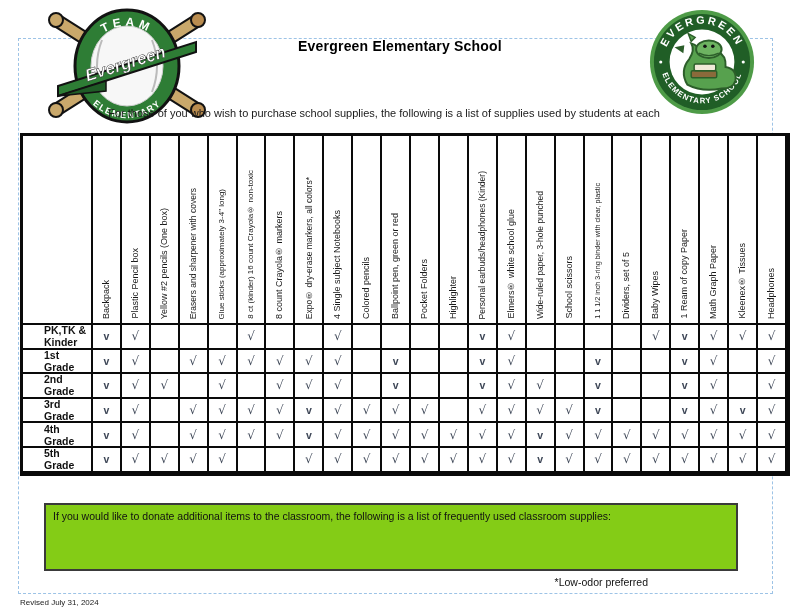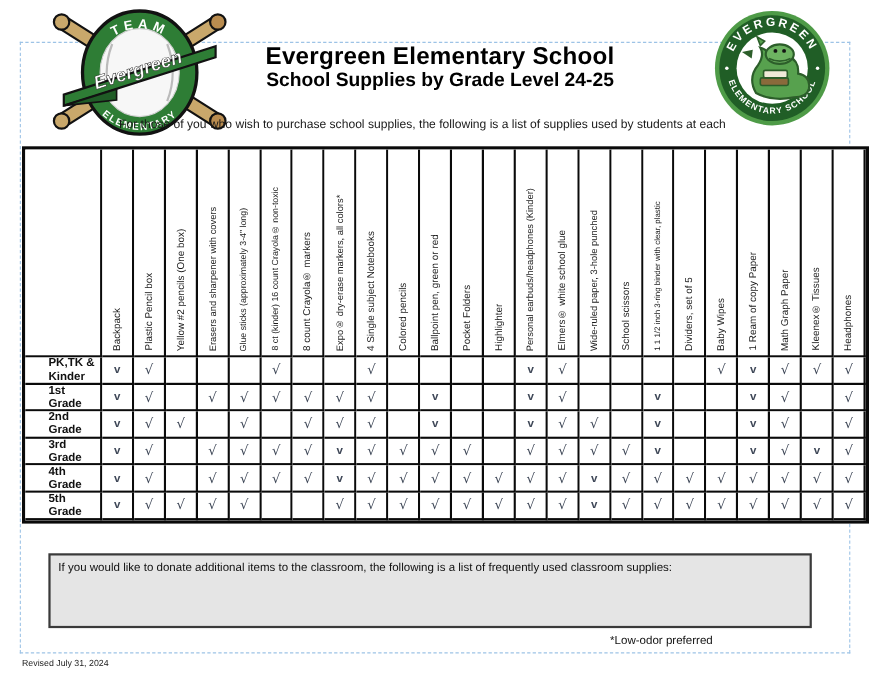--- a/index.html
+++ b/index.html
@@ -3,21 +3,21 @@
 <meta charset="utf-8">
 <style>
   html,body{margin:0;padding:0;background:#fff;}
   .page{position:relative;width:800px;height:613px;background:#fff;overflow:hidden;
         font-family:"Liberation Sans",sans-serif;color:#000;}
   .dashed-frame{position:absolute;left:18px;top:38px;width:753px;height:554px;
         border:1px dashed #9dc3e6;pointer-events:none;}
   .logo-left{position:absolute;left:36px;top:4px;width:182px;height:124px;}
   .logo-right{position:absolute;left:648px;top:8px;width:108px;height:108px;}
   .title{position:absolute;left:0;top:38px;width:800px;text-align:center;
-        font-size:22px;font-weight:bold;letter-spacing:.2px;}
+        font-size:14px;font-weight:bold;letter-spacing:.2px;}
   .subtitle{position:absolute;left:0;top:62px;width:800px;text-align:center;
         font-size:17.5px;font-weight:bold;}
   .intro{position:absolute;left:0;top:107px;width:768px;text-align:center;
         font-size:11px;color:#1a1a1a;}
   
   #supply-table{position:absolute;left:20px;top:133px;width:770px;
         display:grid;grid-template-columns:70px repeat(24,1fr);
         grid-template-rows:189px repeat(6,24.6px);
         border:3px solid #0a0a0a;background:#fff;box-sizing:border-box;}
   .st-cell{border-right:2px solid #0a0a0a;border-bottom:2px solid #0a0a0a;
@@ -26,21 +26,21 @@
   .st-colhead{display:flex;justify-content:center;align-items:flex-end;}
   .vert{writing-mode:vertical-rl;transform:rotate(180deg);white-space:nowrap;
         padding-top:4px;color:#1a1a1a;line-height:1;}
   .st-rowlabel{display:flex;align-items:center;padding-left:21px;
         font-size:10.5px;font-weight:700;color:#111;}
   .st-mark{display:flex;align-items:center;justify-content:center;}
   .mark-r{font-family:"DejaVu Sans",sans-serif;font-size:12px;color:#3e4757;}
   .mark-v{font-size:10.5px;font-weight:600;color:#3e4757;}
   
   .donate-box{position:absolute;left:44px;top:503px;width:694px;height:68px;
-        border:2px solid #3a3a3a;box-sizing:border-box;background:#e5e5e5;}
+        border:2px solid #3a3a3a;box-sizing:border-box;background:#84cc16;}
   .donate-intro{padding:5px 0 0 7px;font-size:10.5px;color:#111;}
   .donate-row{display:flex;justify-content:space-between;font-size:10.5px;color:#111;}
   .donate-row-1{margin-top:6px;padding:0 16px 0 74px;}
   .donate-row-2{margin-top:8px;padding:0 6px 0 24px;}
   .footnote{position:absolute;left:0;top:576px;width:648px;text-align:right;
         font-size:10.5px;color:#111;}
   .revised{position:absolute;left:20px;top:598px;font-size:8px;color:#222;}
 </style>
 </head>
 <body>
@@ -111,21 +111,20 @@
       <ellipse cx="62" cy="42" rx="13" ry="9" fill="#6db361" stroke="#2c5e2a" stroke-width="2"></ellipse>
       <circle cx="58" cy="39" r="1.8" fill="#121212"></circle>
       <circle cx="66" cy="39" r="1.8" fill="#121212"></circle>
       <path d="M 52,46 q 10,5 20,0" fill="none" stroke="#2c5e2a" stroke-width="1.5"></path>
       <rect x="44" y="64" width="26" height="7" rx="1.5" fill="#8a6a3b" stroke="#2c5e2a" stroke-width="1.5"></rect>
       <rect x="47" y="57" width="22" height="7" rx="1.5" fill="#f0ead8" stroke="#2c5e2a" stroke-width="1.5"></rect>
     </g>
   </svg>
 
   <div class="title">Evergreen Elementary School</div>
-  <div class="subtitle">School Supplies by Grade Level 24-25</div>
   <div class="intro">For those of you who wish to purchase school supplies, the following is a list of supplies used by students at each</div>
 
   <div id="supply-table">
       <div class="st-cell st-corner"></div>
       <div class="st-cell st-colhead">
         <span class="vert" style="font-size: 9px;">Backpack</span>
       </div>
       <div class="st-cell st-colhead">
         <span class="vert" style="font-size: 9px;">Plastic Pencil box</span>
       </div>

